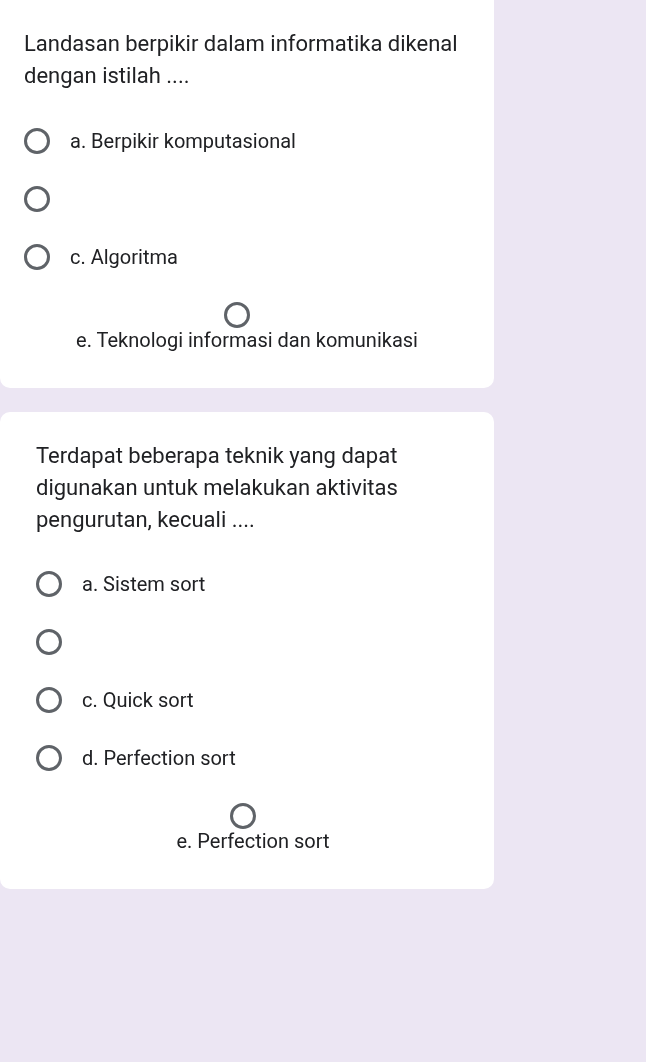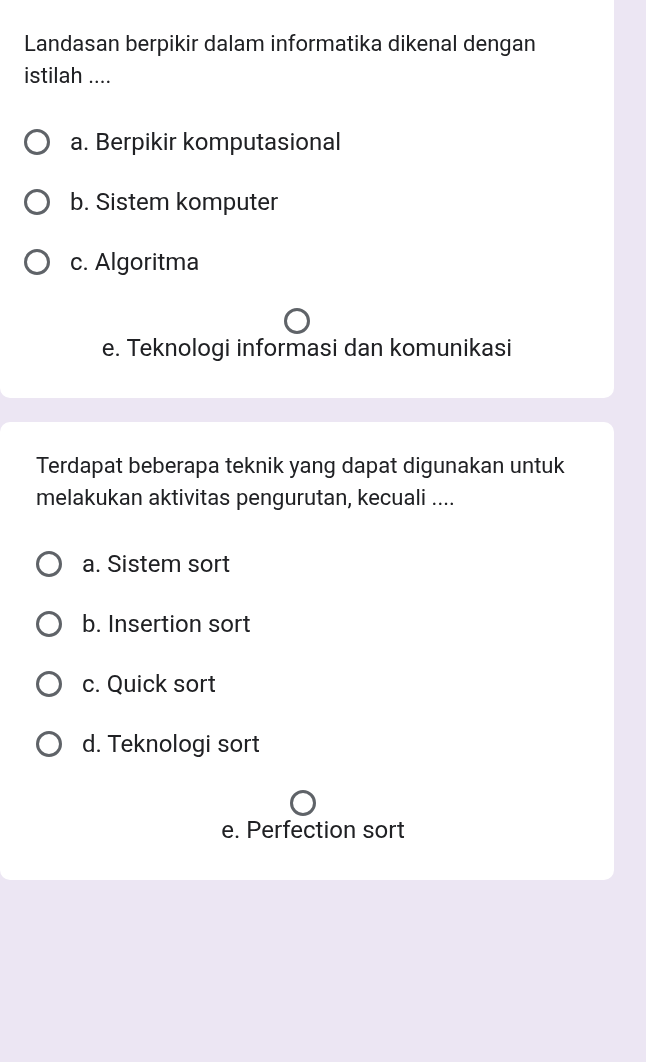--- a/index.html
+++ b/index.html
@@ -34,69 +34,67 @@
   .option:last-child { margin-bottom: 0; flex-direction: column; }
   .radio {
     width: 26px;
     height: 26px;
     border: 3px solid #5f6368;
     border-radius: 50%;
     flex-shrink: 0;
     margin-right: 20px;
   }
   .option-label {
-    font-size: 24px;
+    font-size: 20px;
     color: #202124;
   }
   .page-edge {
-    width: 614px;
+    width: 494px;
   }
 </style>
 </head>
 <body>
 
 <div class="page-edge">
 
   <div class="card">
     <div class="question">Landasan berpikir dalam informatika dikenal dengan istilah ....</div>
     <div class="option">
       <div class="radio"></div>
       <div class="option-label">a. Berpikir komputasional</div>
     </div>
     <div class="option">
       <div class="radio"></div>
-      <div class="option-label">b. Sistem komputer</div>
     </div>
     <div class="option">
       <div class="radio"></div>
       <div class="option-label">c. Algoritma</div>
     </div>
     <div class="option">
       <div class="radio"></div>
       <div class="option-label">e. Teknologi informasi dan komunikasi</div>
     </div>
   </div>
 
   <div class="card">
     <div class="question">Terdapat beberapa teknik yang dapat digunakan untuk melakukan aktivitas pengurutan, kecuali ....</div>
     <div class="option">
       <div class="radio"></div>
       <div class="option-label">a. Sistem sort</div>
     </div>
     <div class="option">
       <div class="radio"></div>
-      <div class="option-label">b. Insertion sort</div>
     </div>
     <div class="option">
       <div class="radio"></div>
       <div class="option-label">c. Quick sort</div>
     </div>
     <div class="option">
       <div class="radio"></div>
-      <div class="option-label">d. Teknologi sort</div>
+      <div class="option-label">d. Perfection sort</div>
     </div>
     <div class="option">
       <div class="radio"></div>
       <div class="option-label">e. Perfection sort</div>
     </div>
   </div>
 
 </div>
 
 </body></html>

